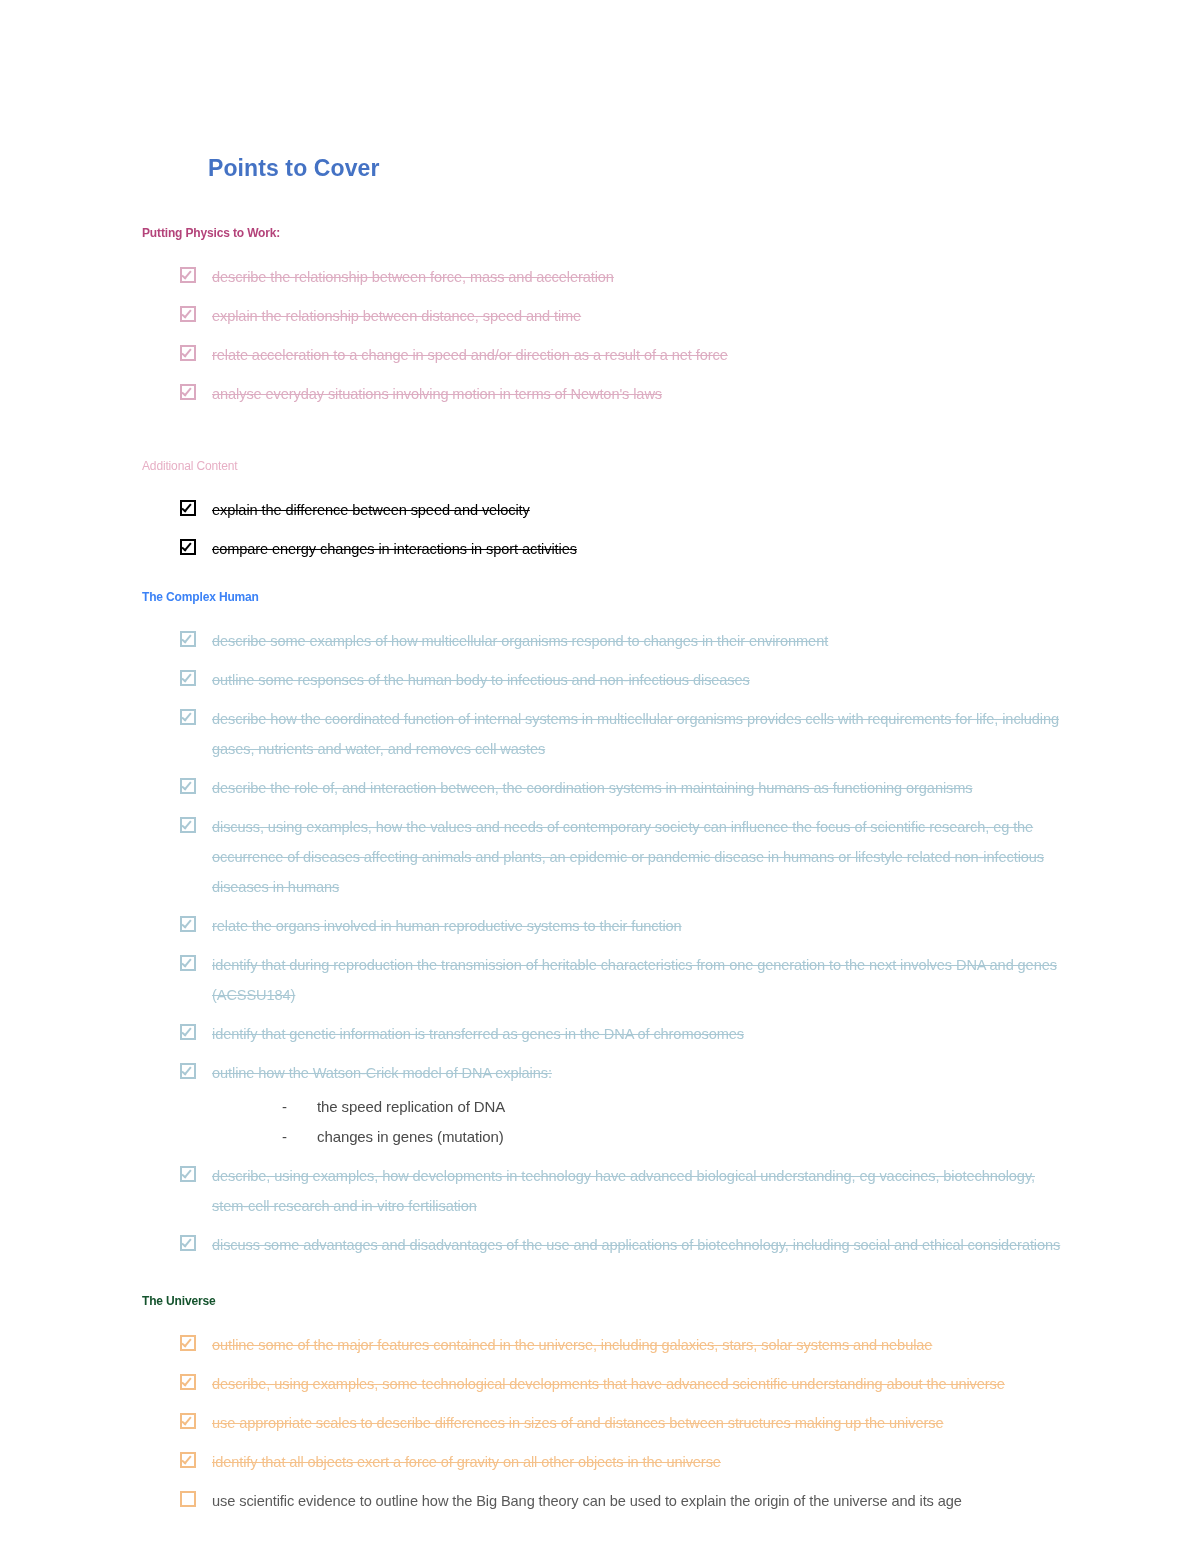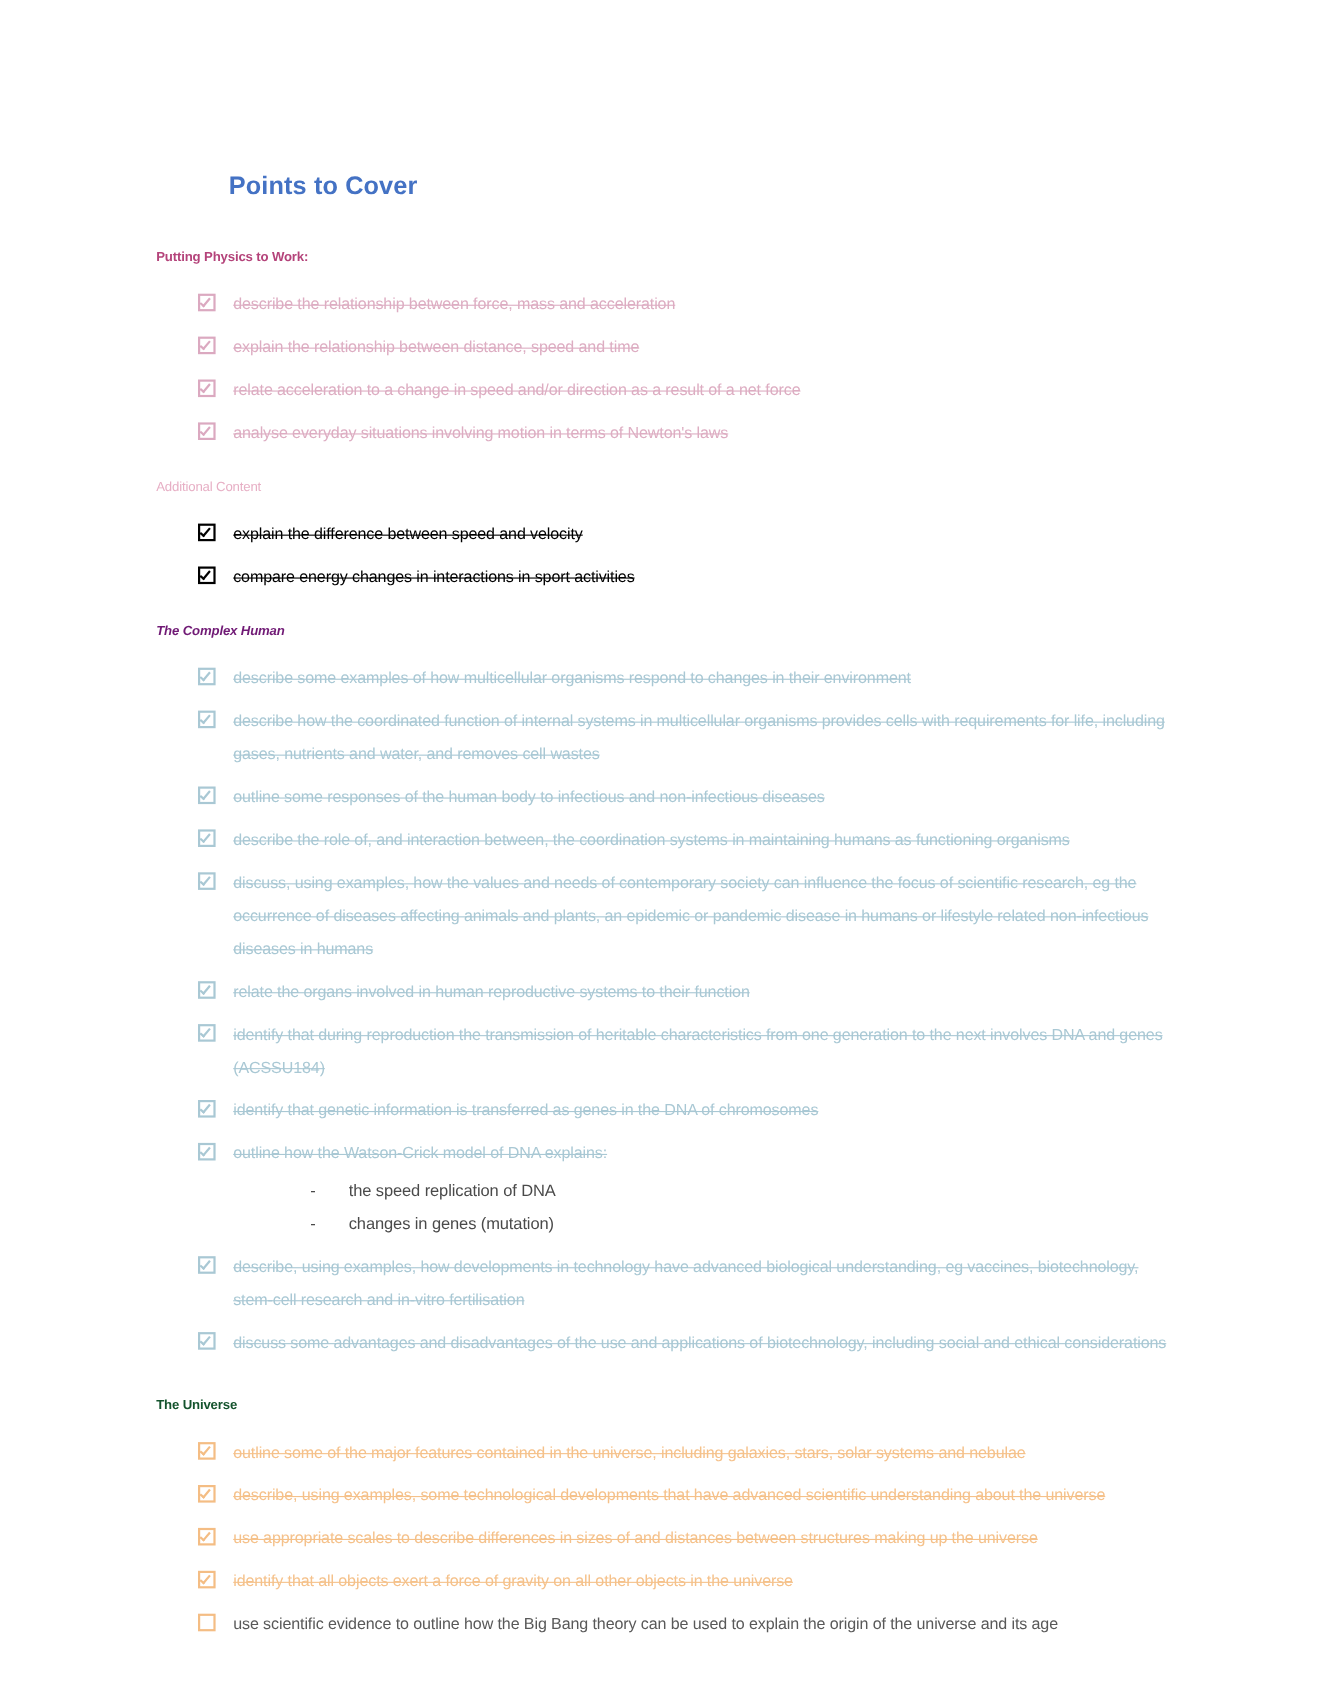--- a/index.html
+++ b/index.html
@@ -44,22 +44,22 @@
   .section-heading {
     font-size: 12px;
     font-weight: bold;
     margin: 0 0 22px 0;
     letter-spacing: -0.15px;
   }
   .section-heading.sub {
     font-weight: normal;
   }
   .section-heading.pink   { color: #b4437a; }
-  .section-heading.lightpink { color: #e7afc5; }
-  .section-heading.teal   { color: #701a75; font-style: italic; }
+  .section-heading.lightpink { color: #e7afc5; margin-top: 24px; }
+  .section-heading.teal   { color: #3b82f6; }
   .section-heading.orange { color: #14532d; }
 
   
   ul.checklist {
     list-style: none;
     margin: 0;
     padding: 0;
   }
   ul.checklist > li {
     position: relative;
@@ -183,25 +183,25 @@
         <div class="spacer-md"></div>
         <section class="section">
           <div class="section-heading teal">The Complex Human</div>
           <ul class="checklist">
             <li class="teal struck">
               <span class="cb checked"></span>
               <span class="item-text">describe some examples of how multicellular organisms respond to changes in their environment</span>
             </li>
             <li class="teal struck">
               <span class="cb checked"></span>
+              <span class="item-text">outline some responses of the human body to infectious and non-infectious diseases</span>
+            </li>
+            <li class="teal struck">
+              <span class="cb checked"></span>
               <span class="item-text">describe how the coordinated function of internal systems in multicellular organisms provides cells with requirements for life, including gases, nutrients and water, and removes cell wastes</span>
-            </li>
-            <li class="teal struck">
-              <span class="cb checked"></span>
-              <span class="item-text">outline some responses of the human body to infectious and non-infectious diseases</span>
             </li>
             <li class="teal struck">
               <span class="cb checked"></span>
               <span class="item-text">describe the role of, and interaction between, the coordination systems in maintaining humans as functioning organisms</span>
             </li>
             <li class="teal struck">
               <span class="cb checked"></span>
               <span class="item-text">discuss, using examples, how the values and needs of contemporary society can influence the focus of scientific research, eg the occurrence of diseases affecting animals and plants, an epidemic or pandemic disease in humans or lifestyle related non-infectious diseases in humans</span>
             </li>
             <li class="teal struck">

